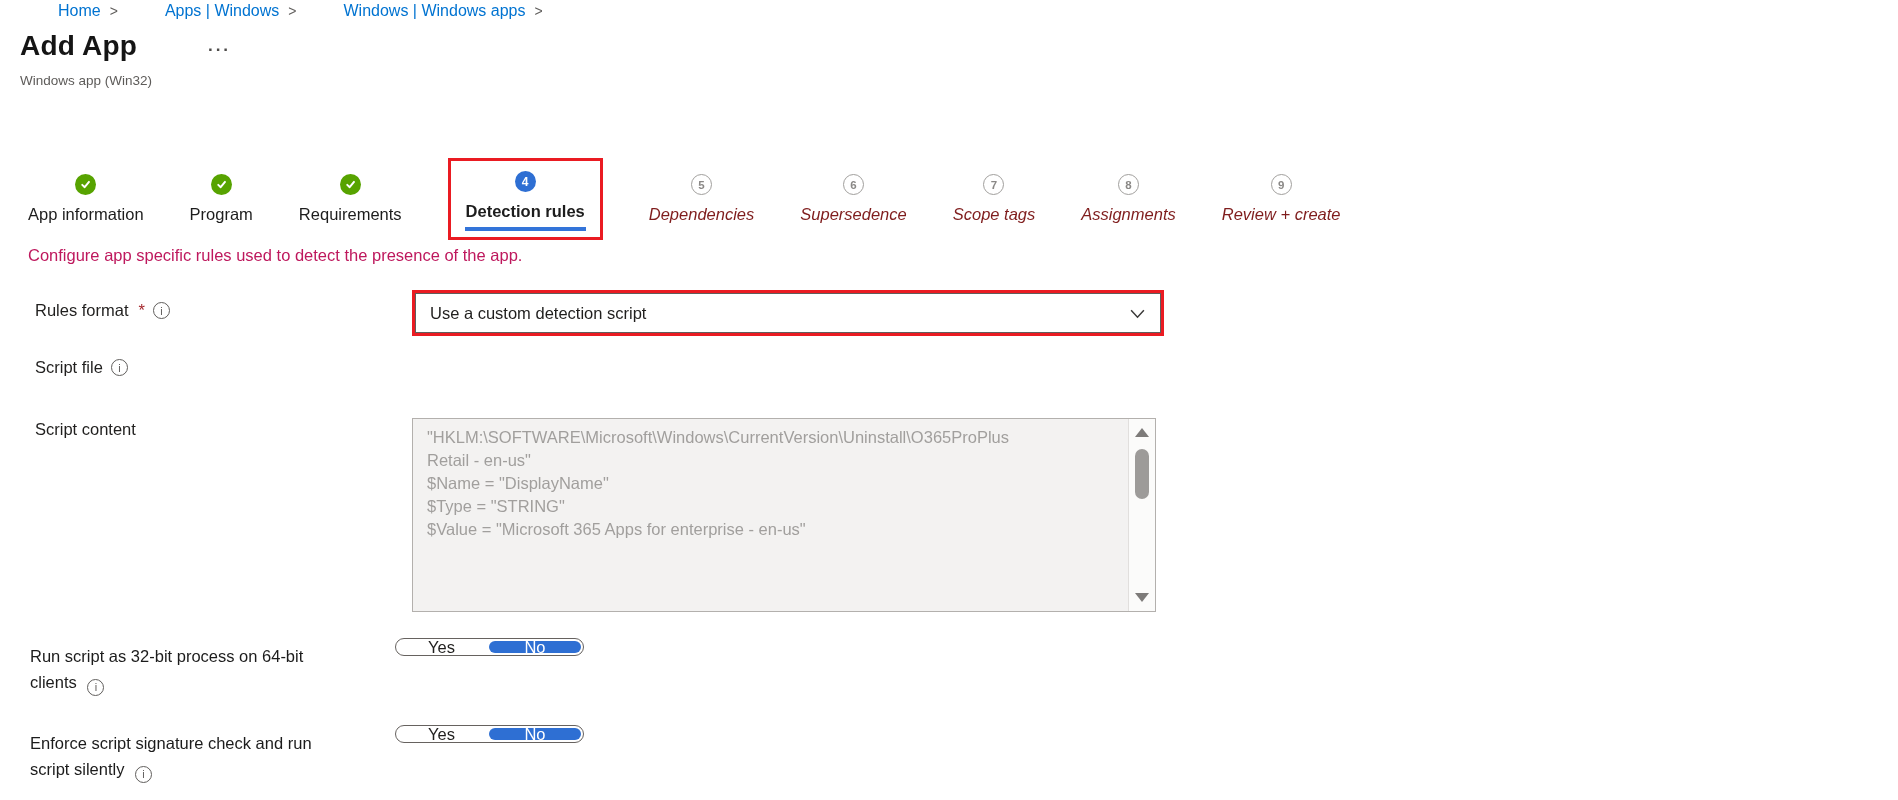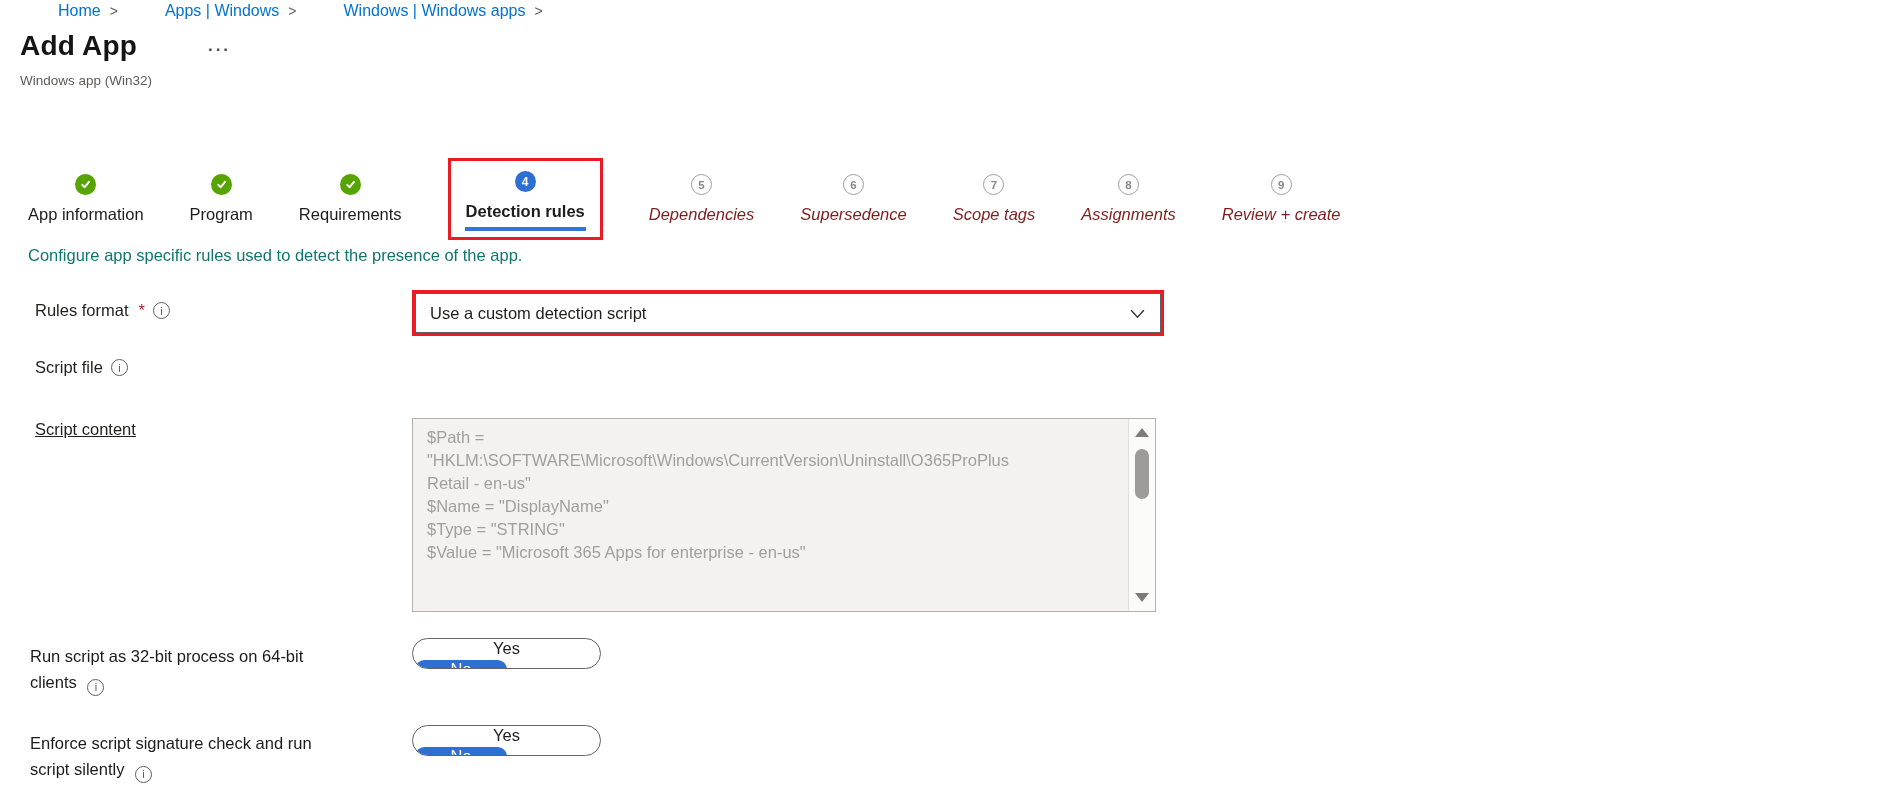--- a/index.html
+++ b/index.html
@@ -25,21 +25,21 @@
   .step.done .step-circle { background:#57a300; }
   .step.done .step-circle svg { width:13px; height:13px; }
   .step.active .step-circle { background:#2e6fd3; color:#fff; font-weight:700; }
   .step.future .step-circle { background:#fff; border:1.5px solid #a19f9d; color:#8a8886; font-weight:600; font-size:11.5px; }
   .step-label { font-size:16.5px; color:#1d1d1d; }
   .step.future .step-label { color:#7f1d1d;font-style:italic; }
   .step.active { position:relative; border:3px solid #ea1b22; padding:10px 15px 16px 15px; }
   .step.active .step-label { font-weight:700; }
   .step-underline { position:absolute; left:14px; right:14px; bottom:6px; height:4px; background:#3374d9; }
 
-  .description { position:absolute; left:28px; top:246px; font-size:16.5px; color:#0f766e; }
+  .description { position:absolute; left:28px; top:246px; font-size:16.5px; color:#be185d; }
 
   
   .field-label { position:absolute; left:35px; font-size:16.5px; color:#201f1e; display:flex; align-items:center; gap:8px; }
   .required-star { color:#a4262c; margin-left:2px; }
   .info-icon { width:17px; height:17px; border-radius:50%; border:1px solid #605e5c; color:#605e5c;
                font-size:11px; display:inline-flex; align-items:center; justify-content:center; cursor:pointer; font-style:normal; }
 
   .red-box { position:absolute; border:3px solid #ea1b22; background:#fff; }
 
   
@@ -63,22 +63,22 @@
   .scrollbar { position:absolute; top:0; right:0; bottom:0; width:27px; background:#fbfbfa; border-left:1px solid #e1dfdd; }
   .scroll-arrow-up { position:absolute; top:9px; left:6px; width:0; height:0;
                      border-left:7px solid transparent; border-right:7px solid transparent; border-bottom:9px solid #7d7b79; cursor:pointer; }
   .scroll-arrow-down { position:absolute; bottom:9px; left:6px; width:0; height:0;
                        border-left:7px solid transparent; border-right:7px solid transparent; border-top:9px solid #7d7b79; cursor:pointer; }
   .scroll-thumb { position:absolute; top:30px; left:6px; width:14px; height:50px; border-radius:7px; background:#9d9b99; cursor:grab; }
 
   
   .toggle-label { position:absolute; left:30px; width:310px; font-size:16.5px; line-height:26px; color:#1c1c1c; }
   .toggle-label .info-icon { vertical-align:-3px; margin-left:6px; }
-  .toggle { position:absolute; left:412px; width:189px; height:31px; border:1px solid #66625f; border-radius:16px;
-            background:#fff; display:flex; align-items:stretch; overflow:hidden;flex-direction:column; }
+  .toggle { position:absolute; left:395px; width:189px; height:18px; border:1px solid #66625f; border-radius:16px;
+            background:#fff; display:flex; align-items:stretch; overflow:hidden; }
   .toggle-yes { flex:1; display:flex; align-items:center; justify-content:center; font-size:16.5px; color:#201f1e; cursor:pointer; }
   .toggle-no { width:92px; margin:2px; border-radius:14px; background:#2e6fd3; color:#fff; display:flex;
                align-items:center; justify-content:center; font-size:16.5px; cursor:pointer; }
 </style>
 </head>
 <body>
 
 <div class="canvas">
 
   <nav class="breadcrumb">
@@ -160,25 +160,25 @@
         <polyline points="2,5 8,11.5 14,5" fill="none" stroke="#3b3a39" stroke-width="1.4"></polyline>
       </svg>
     </div>
   </div>
 
   <div class="field-label" style="top:358px;">
     <span>Script file</span>
     <span class="info-icon">i</span>
   </div>
 
-  <div class="field-label" style="top:420px;text-decoration:underline;">
+  <div class="field-label" style="top:420px;">
     <span>Script content</span>
   </div>
   <div class="script-box">
-    <div class="script-text"><div>$Path =</div><div>"HKLM:\SOFTWARE\Microsoft\Windows\CurrentVersion\Uninstall\O365ProPlus</div><div>Retail - en-us"</div><div>$Name = "DisplayName"</div><div>$Type = "STRING"</div><div>$Value = "Microsoft 365 Apps for enterprise - en-us"</div></div>
+    <div class="script-text"><div>"HKLM:\SOFTWARE\Microsoft\Windows\CurrentVersion\Uninstall\O365ProPlus</div><div>Retail - en-us"</div><div>$Name = "DisplayName"</div><div>$Type = "STRING"</div><div>$Value = "Microsoft 365 Apps for enterprise - en-us"</div></div>
     <div class="scrollbar">
       <div class="scroll-arrow-up"></div>
       <div class="scroll-thumb"></div>
       <div class="scroll-arrow-down"></div>
     </div>
   </div>
 
   <div class="toggle-label" style="top:643px;">
     <span>Run script as 32-bit process on 64-bit</span><br>
     <span>clients</span>

